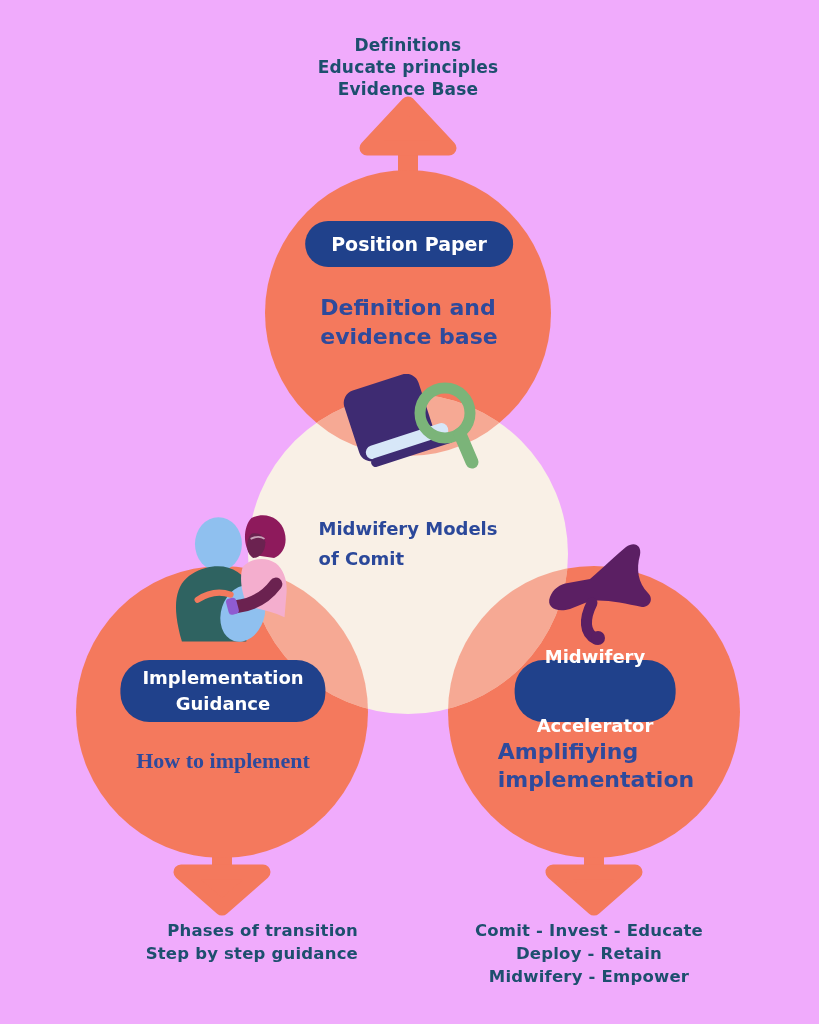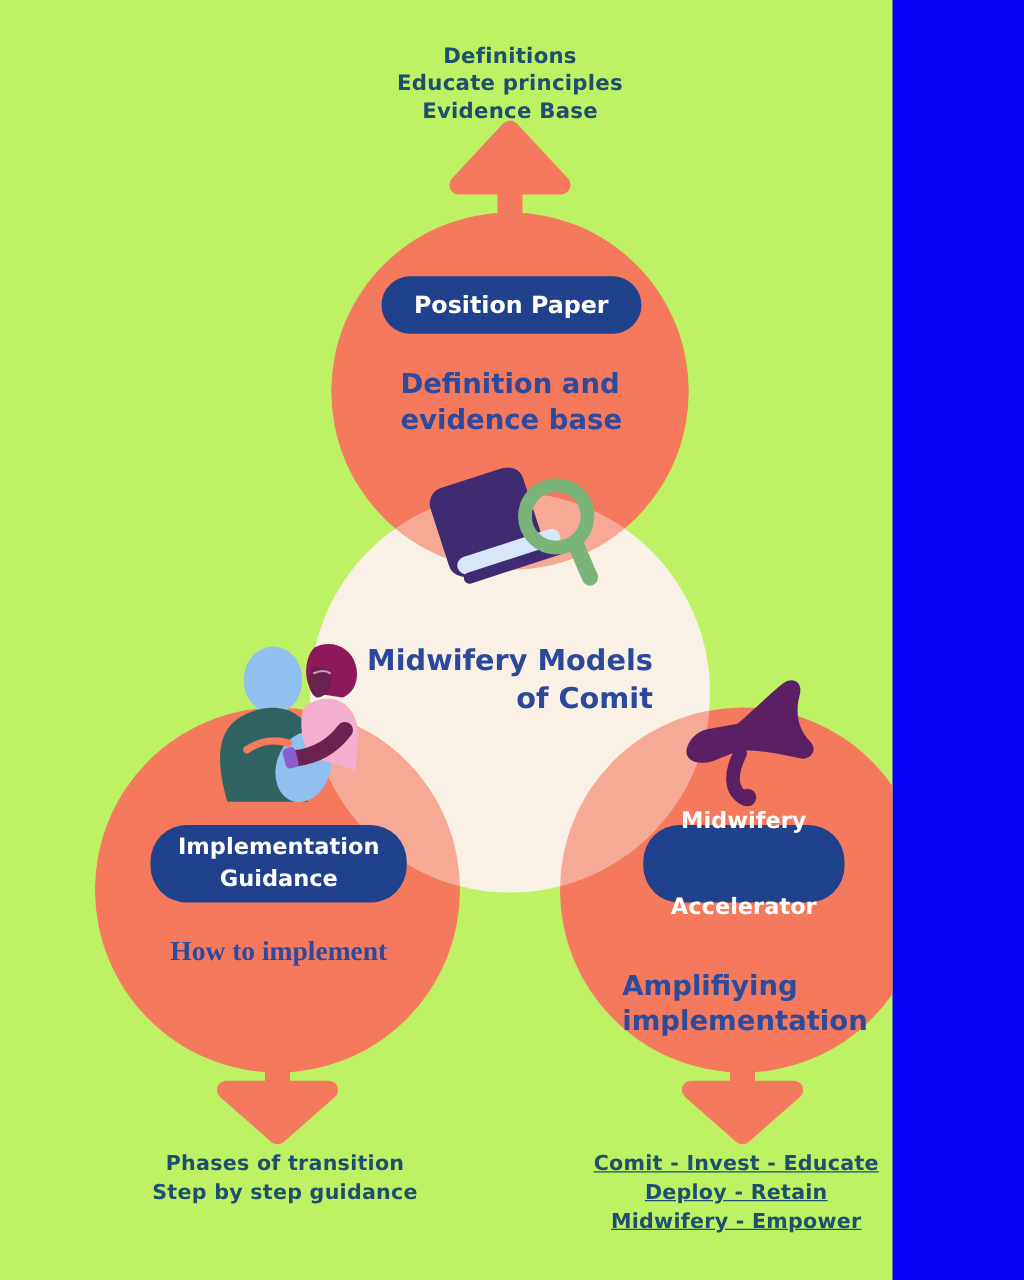--- a/index.html
+++ b/index.html
@@ -1,25 +1,25 @@
 <!DOCTYPE html>
 <html><head>
 <meta charset="utf-8">
 <style>
   html,body{margin:0;padding:0;background:#0803F8;}
   .stage{
-    position:relative;width:714px;height:1024px;overflow:hidden;
-    background:#bef264;
+    position:relative;width:819px;height:1024px;overflow:hidden;
+    background:#f0abfc;
     font-family:"DejaVu Sans","Liberation Sans",sans-serif;
     font-weight:700;
   }
   .caption{position:absolute;text-align:center;color:#1D4F6E;font-size:16.5px;line-height:23px;letter-spacing:.2px;}
   #caption-top{left:258px;top:34px;width:300px;font-size:17px;line-height:22px;}
-  #caption-bl{left:98px;top:919px;width:260px;}
-  #caption-br{left:458px;top:919px;width:262px;text-decoration:underline;}
+  #caption-bl{left:98px;top:919px;width:260px;text-align:right;}
+  #caption-br{left:458px;top:919px;width:262px;}
 
   .circle{position:absolute;border-radius:50%;}
   #circle-top{left:265px;top:170px;width:286px;height:286px;background:#F4795D;}
   #circle-left{left:76px;top:566px;width:292px;height:292px;background:#F4795D;}
   #circle-right{left:448px;top:566px;width:292px;height:292px;background:#F4795D;}
   #circle-center{left:248px;top:394px;width:320px;height:320px;background:#F9F0E6;overflow:hidden;}
   .tint{position:absolute;border-radius:50%;background:rgba(244,121,93,0.60);}
   #tint-top{left:17px;top:-224px;width:286px;height:286px;}
   #tint-left{left:-172px;top:172px;width:292px;height:292px;}
   #tint-right{left:200px;top:172px;width:292px;height:292px;}
@@ -35,22 +35,22 @@
     display:inline-flex;flex-direction:column;align-items:center;justify-content:center;
     text-align:center;white-space:nowrap;
   }
   #pill-top{left:409px;top:221px;height:46px;padding:0 26px;font-size:19px;border-radius:23px;}
   #pill-left{left:223px;top:660px;height:62px;padding:0 22px;font-size:18px;line-height:26px;border-radius:29px;}
   #pill-right{left:595px;top:660px;height:62px;padding:0 22px;font-size:18px;line-height:26px;border-radius:29px;gap:43px;}
 
   .subtitle{position:absolute;transform:translateX(-50%);color:#2E4A9C;white-space:nowrap;}
   #subtitle-top{left:409px;top:293px;font-size:22px;line-height:29px;}
   #subtitle-left{left:223px;top:747px;font-size:22px;line-height:28px;font-family:Liberation Serif, serif;}
-  #subtitle-right{left:596px;top:776px;font-size:22px;line-height:28px;}
-  #center-title{position:absolute;left:408px;top:514px;transform:translateX(-50%);color:#2B489A;font-size:23px;line-height:30px;text-align:right;white-space:nowrap;}
+  #subtitle-right{left:596px;top:738px;font-size:22px;line-height:28px;}
+  #center-title{position:absolute;left:408px;top:514px;transform:translateX(-50%);color:#2B489A;font-size:18px;line-height:30px;text-align:left;white-space:nowrap;}
 
   .icon{position:absolute;}
   #icon-book{left:332px;top:374px;}
   #icon-people{left:168px;top:508px;}
   #icon-megaphone{left:540px;top:541px;}
 </style>
 </head>
 <body>
 
 <div class="stage">

